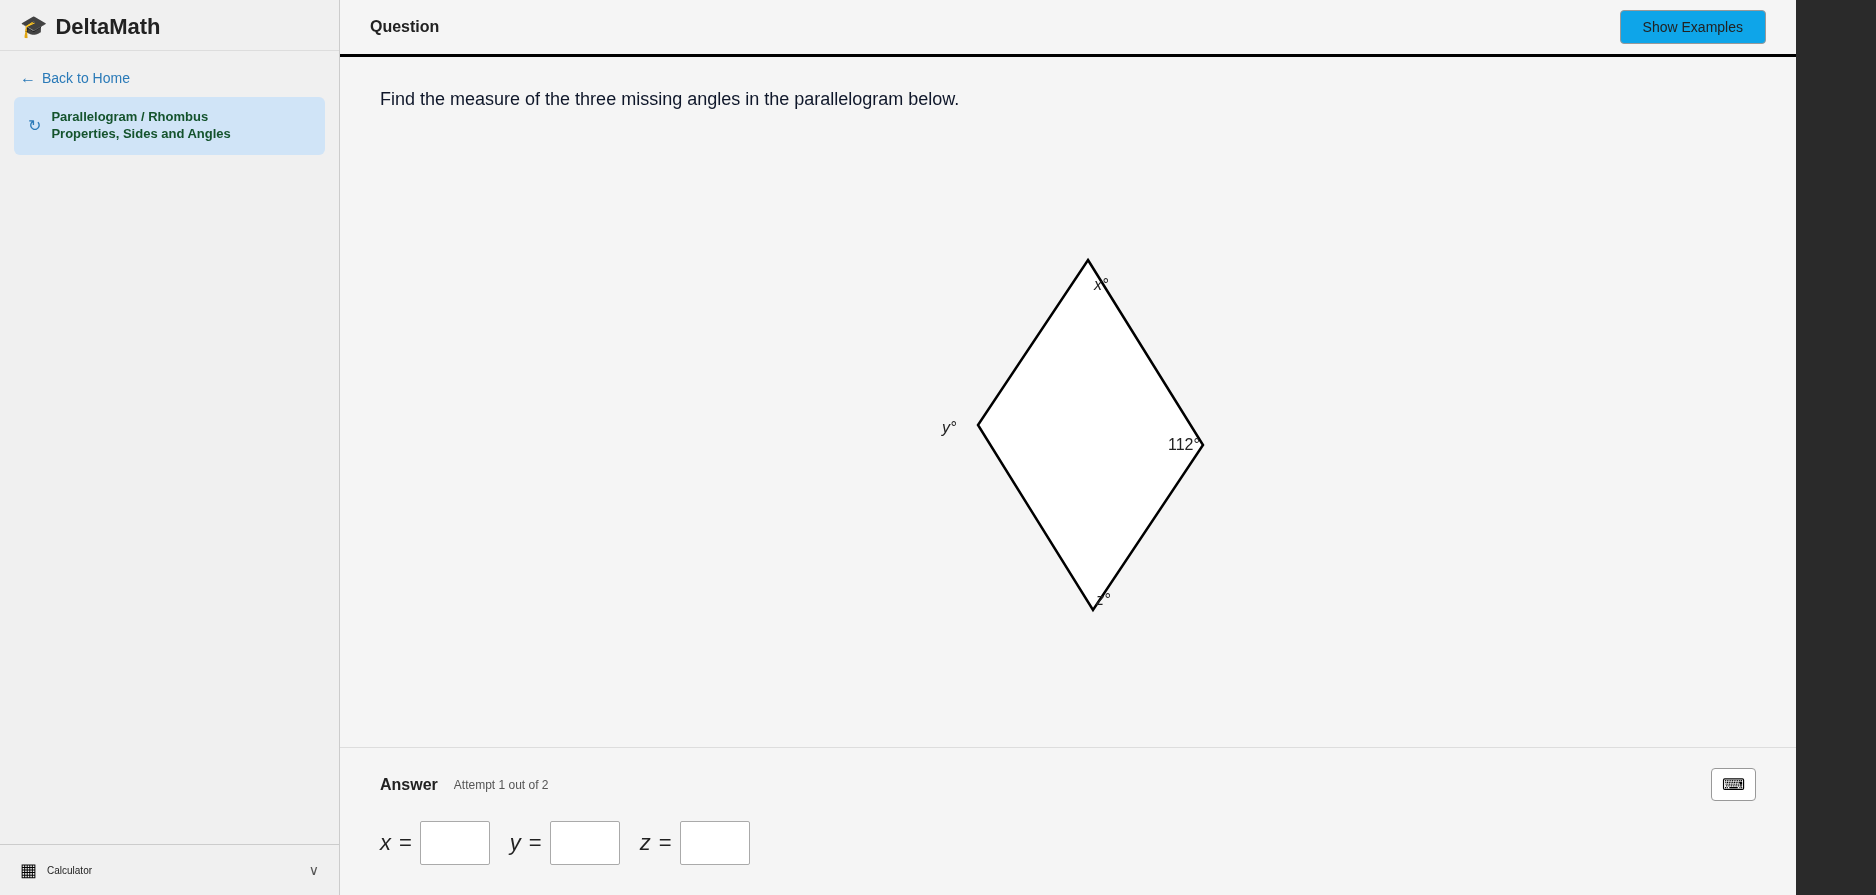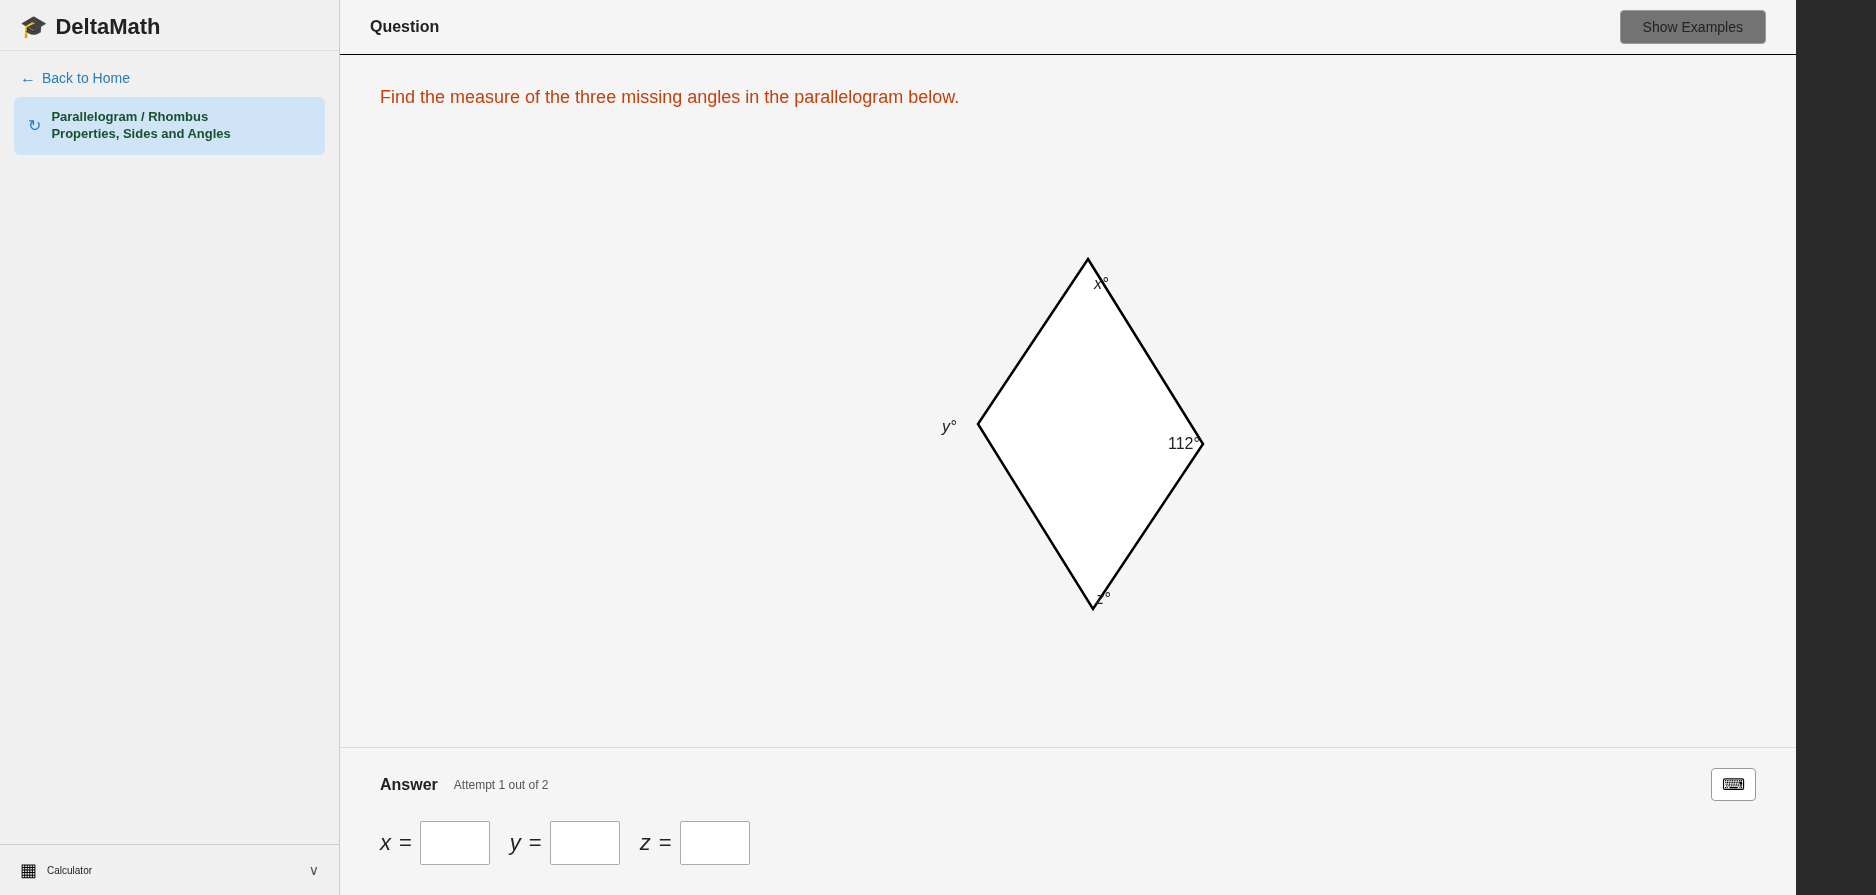--- a/index.html
+++ b/index.html
@@ -156,43 +156,43 @@
       height: 100%;
       overflow-y: auto;
     }
 
     .top-bar {
       display: flex;
       justify-content: space-between;
       align-items: center;
       padding: 10px 30px;
       background: #f5f5f5;
-      border-bottom: 1px solid #000000;
+      border-bottom: 3px solid #000000;
     }
 
     .question-label {
       font-weight: bold;
       font-size: 16px;
       color: #222;
     }
 
     .show-examples-btn {
       border: 1px solid #999;
-      background: #737373;
+      background: #0ea5e9;
       padding: 8px 22px;
       font-size: 14px;
       cursor: pointer;
       border-radius: 4px;
       color: #222;
     }
 
     .question-text {
       padding: 30px 40px 10px 40px;
       font-size: 18px;
-      color: #c2410c;
+      color: #0f172a;
       line-height: 1.4;
     }
 
     .diagram-area {
       flex: 1;
       display: flex;
       justify-content: center;
       align-items: center;
       padding: 10px 40px;
       min-height: 380px;

